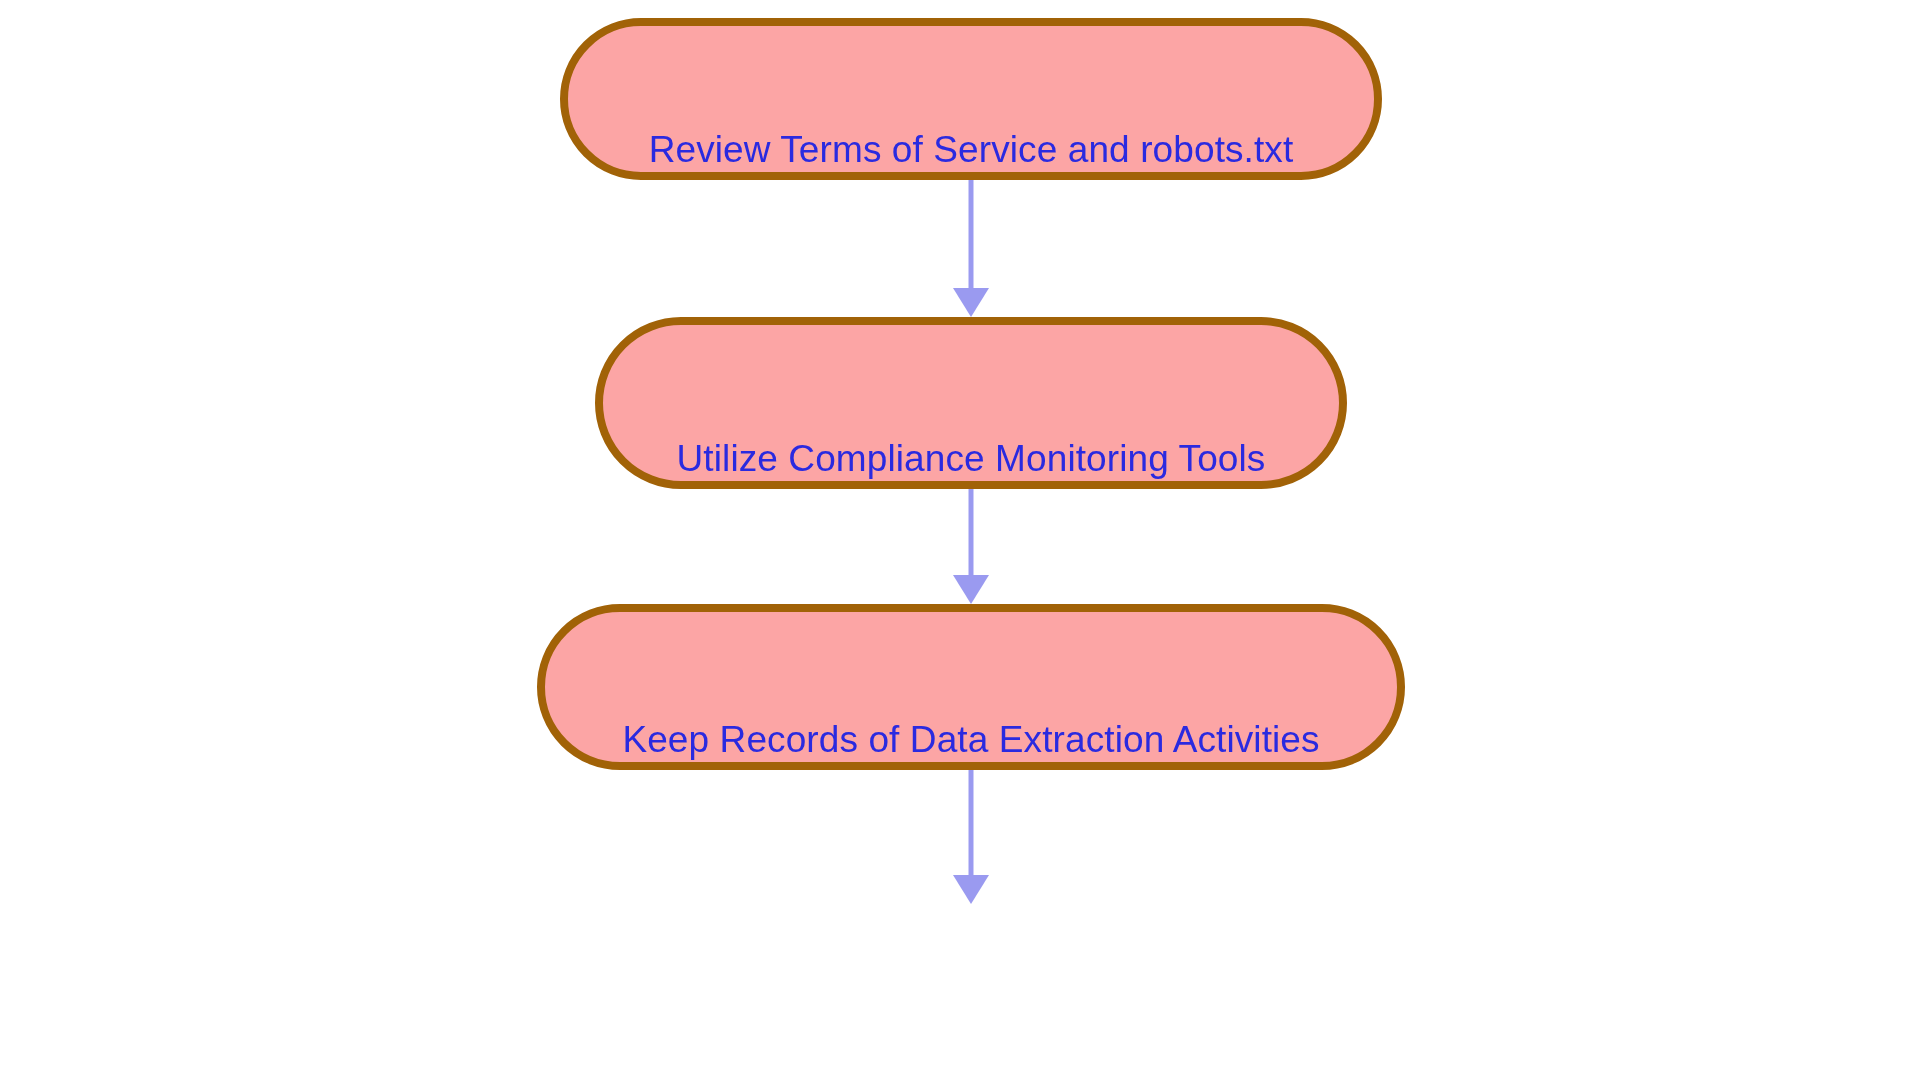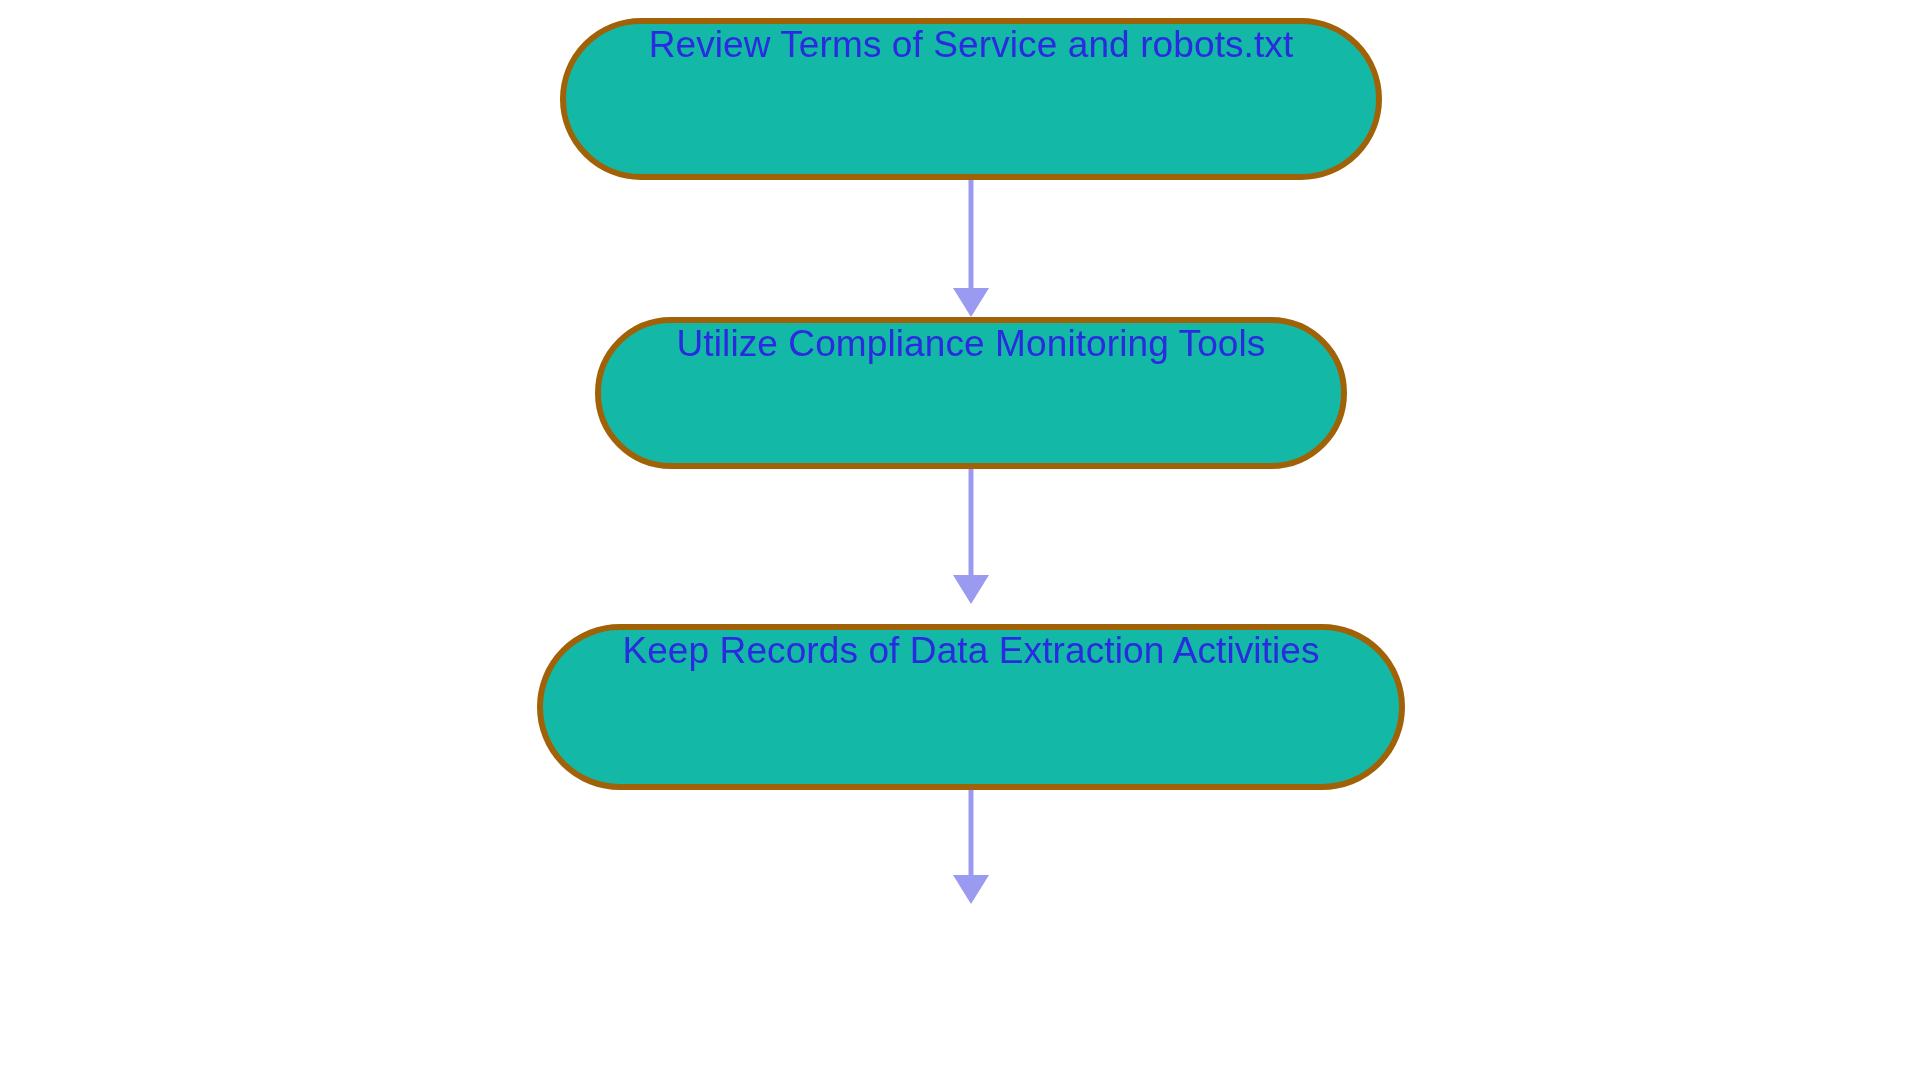--- a/index.html
+++ b/index.html
@@ -24,42 +24,42 @@
     left: 0;
     top: 0;
     width: 1920px;
     height: 1083px;
     pointer-events: none;
   }
   .node {
     position: absolute;
     box-sizing: border-box;
     display: flex;
-    align-items: flex-start;
+    align-items: flex-end;
     justify-content: center;
-    background: #14b8a6;
-    border: 6px solid #a16207;
+    background: #fca5a5;
+    border: 8px solid #a16207;
     border-radius: 999px;
     z-index: 2;
   }
   .node-label {
     color: #2a2ae0;
     font-family: "Liberation Sans", sans-serif;
     font-size: 37px;
     font-weight: 400;
     line-height: 1.15;
     letter-spacing: 0.1px;
     white-space: nowrap;
     text-align: center;
     user-select: none;
   }
   
   #node-0 { left: 560px;  top: 18px;   width: 822px; height: 162px; }
-  #node-1 { left: 595px;  top: 317px;  width: 752px; height: 152px; }
-  #node-2 { left: 537px;  top: 604px;  width: 868px; height: 166px; margin-top: 20px; }
+  #node-1 { left: 595px;  top: 317px;  width: 752px; height: 172px; }
+  #node-2 { left: 537px;  top: 604px;  width: 868px; height: 166px; }
   #node-3 { left: 610px;  top: 904px;  width: 720px; height: 166px; }
 </style>
 </head>
 <body>
 
 <div id="flowchart-canvas">
 
   <svg id="edge-layer" viewBox="0 0 1920 1083" width="1920" height="1083" xmlns="http://www.w3.org/2000/svg">
 
     <g>

